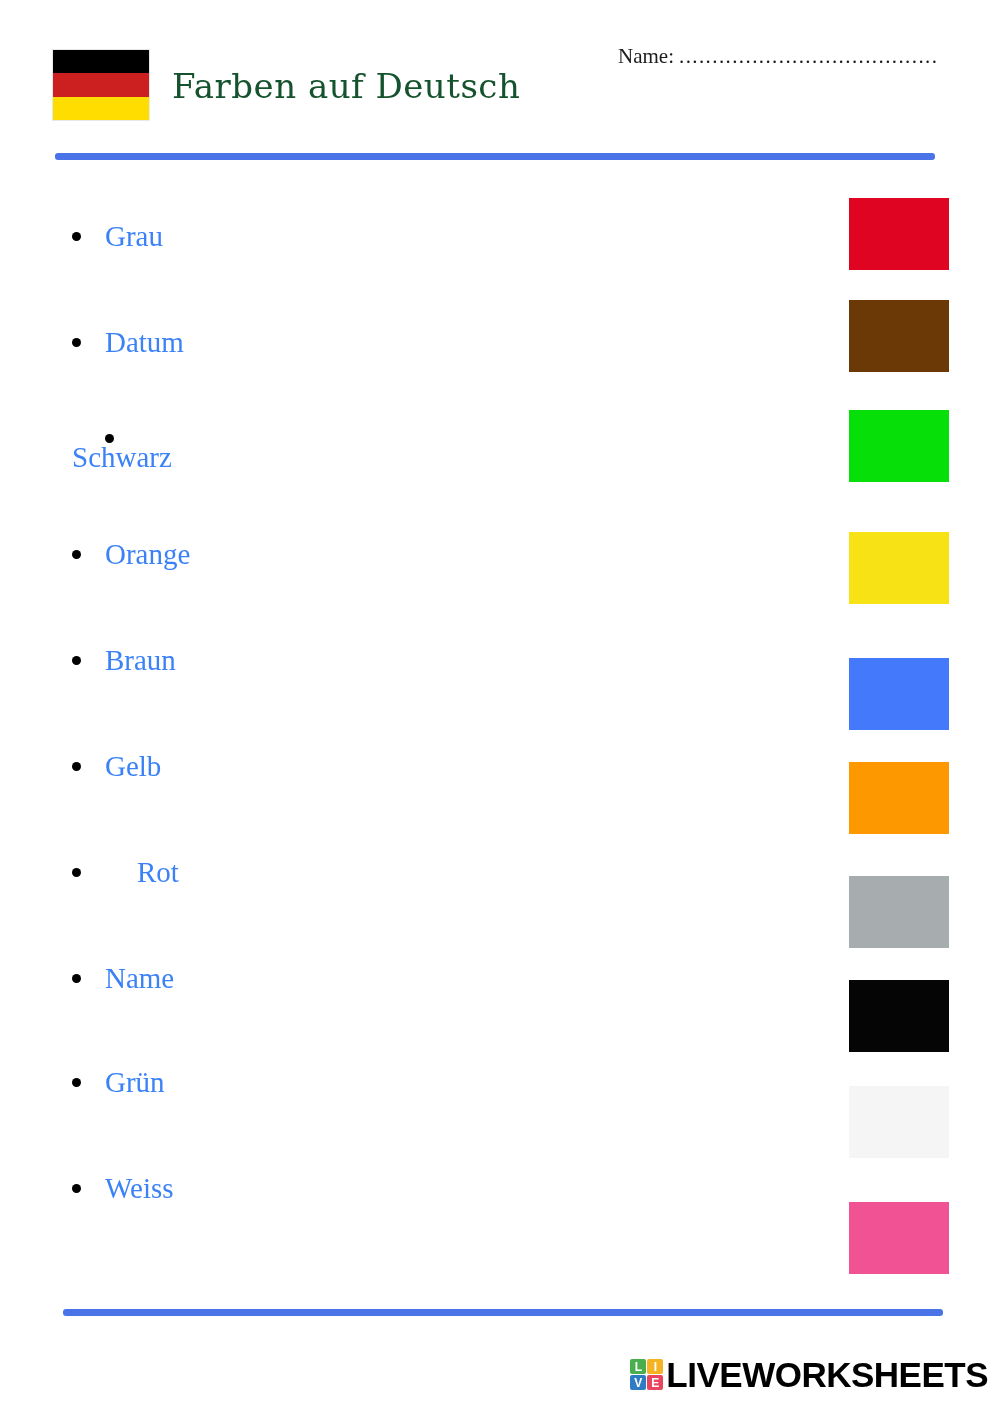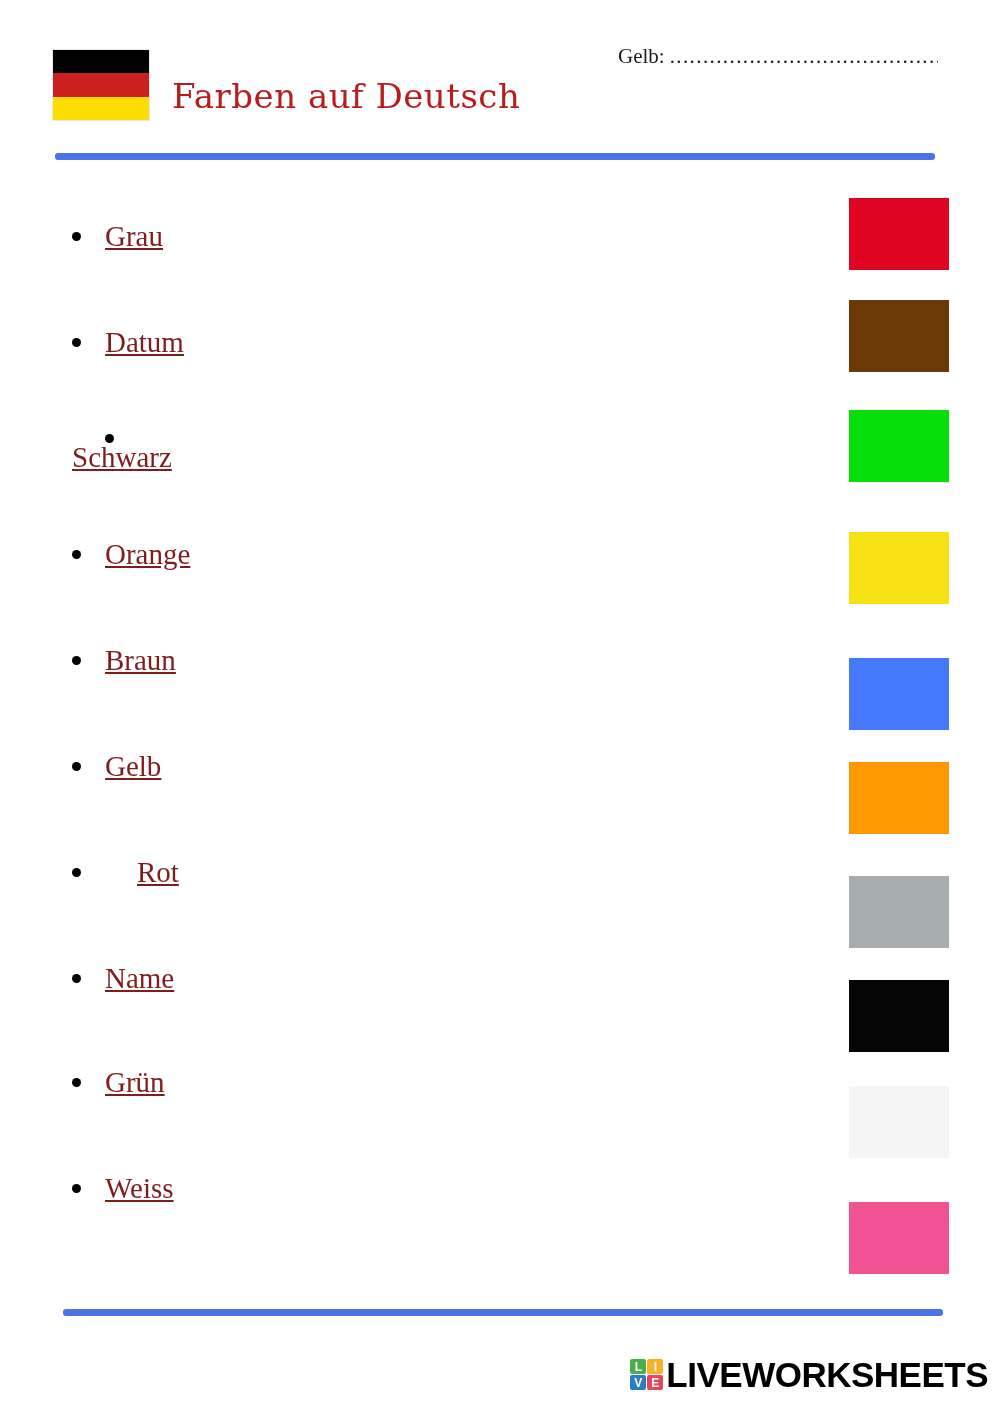--- a/index.html
+++ b/index.html
@@ -30,24 +30,24 @@
     height: 70px;
     display: flex;
     flex-direction: column;
     box-shadow: 0 0 0 1px #e8e8e8;
   }
   .flag-stripe { width: 100%; height: 33.3333%; }
 
   .title {
     position: absolute;
     left: 172px;
-    top: 76px;
+    top: 66px;
     font-size: 34px;
     letter-spacing: 0.5px;
-    color: #b91c1c;
+    color: #14532d;
     font-family: "DejaVu Serif", "Liberation Serif", serif;
     font-weight: 400;
     white-space: nowrap;
   }
 
   .meta {
     position: absolute;
     right: 62px;
     top: 44px;
     width: 320px;
@@ -102,23 +102,22 @@
   .bullet {
     width: 9px;
     height: 9px;
     border-radius: 50%;
     background: #000;
     margin-right: 24px;
     flex: none;
   }
   .word-label {
     font-size: 29px;
-    color: #7f1d1d;
+    color: #3b82f6;
     line-height: 1;
-    text-decoration: underline;
   }
 
   .swatch-col {
     position: absolute;
     left: 849px;
     top: 0;
     width: 110px;
   }
   .swatch {
     position: absolute;
@@ -176,21 +175,21 @@
   <div class="flag">
     <div class="flag-stripe" style="background: rgb(0, 0, 0);"></div>
     <div class="flag-stripe" style="background: rgb(204, 31, 32);"></div>
     <div class="flag-stripe" style="background: rgb(255, 221, 0);"></div>
   </div>
 
   <div class="title">Farben auf Deutsch</div>
 
   <div class="meta">
     <div class="meta-row">
-      <span class="meta-label">Gelb:</span>
+      <span class="meta-label">Name:</span>
       <span class="meta-dots">..........................................</span>
     </div>
   </div>
 </div>
 
 <div class="rule rule-top" style="background: rgb(75, 115, 232);"></div>
 
 <div class="content">
   <div class="word-col">
       <div class="word-item" style="top: 42px;">

